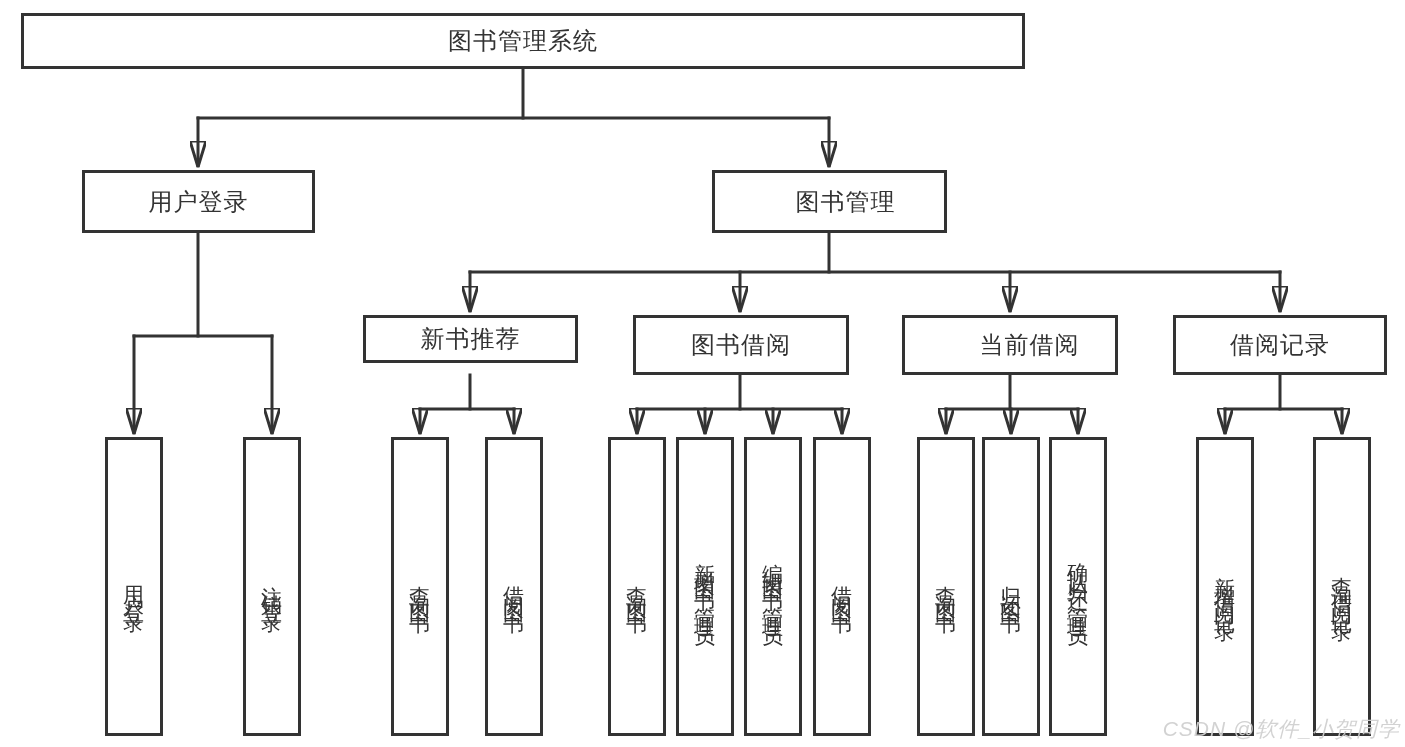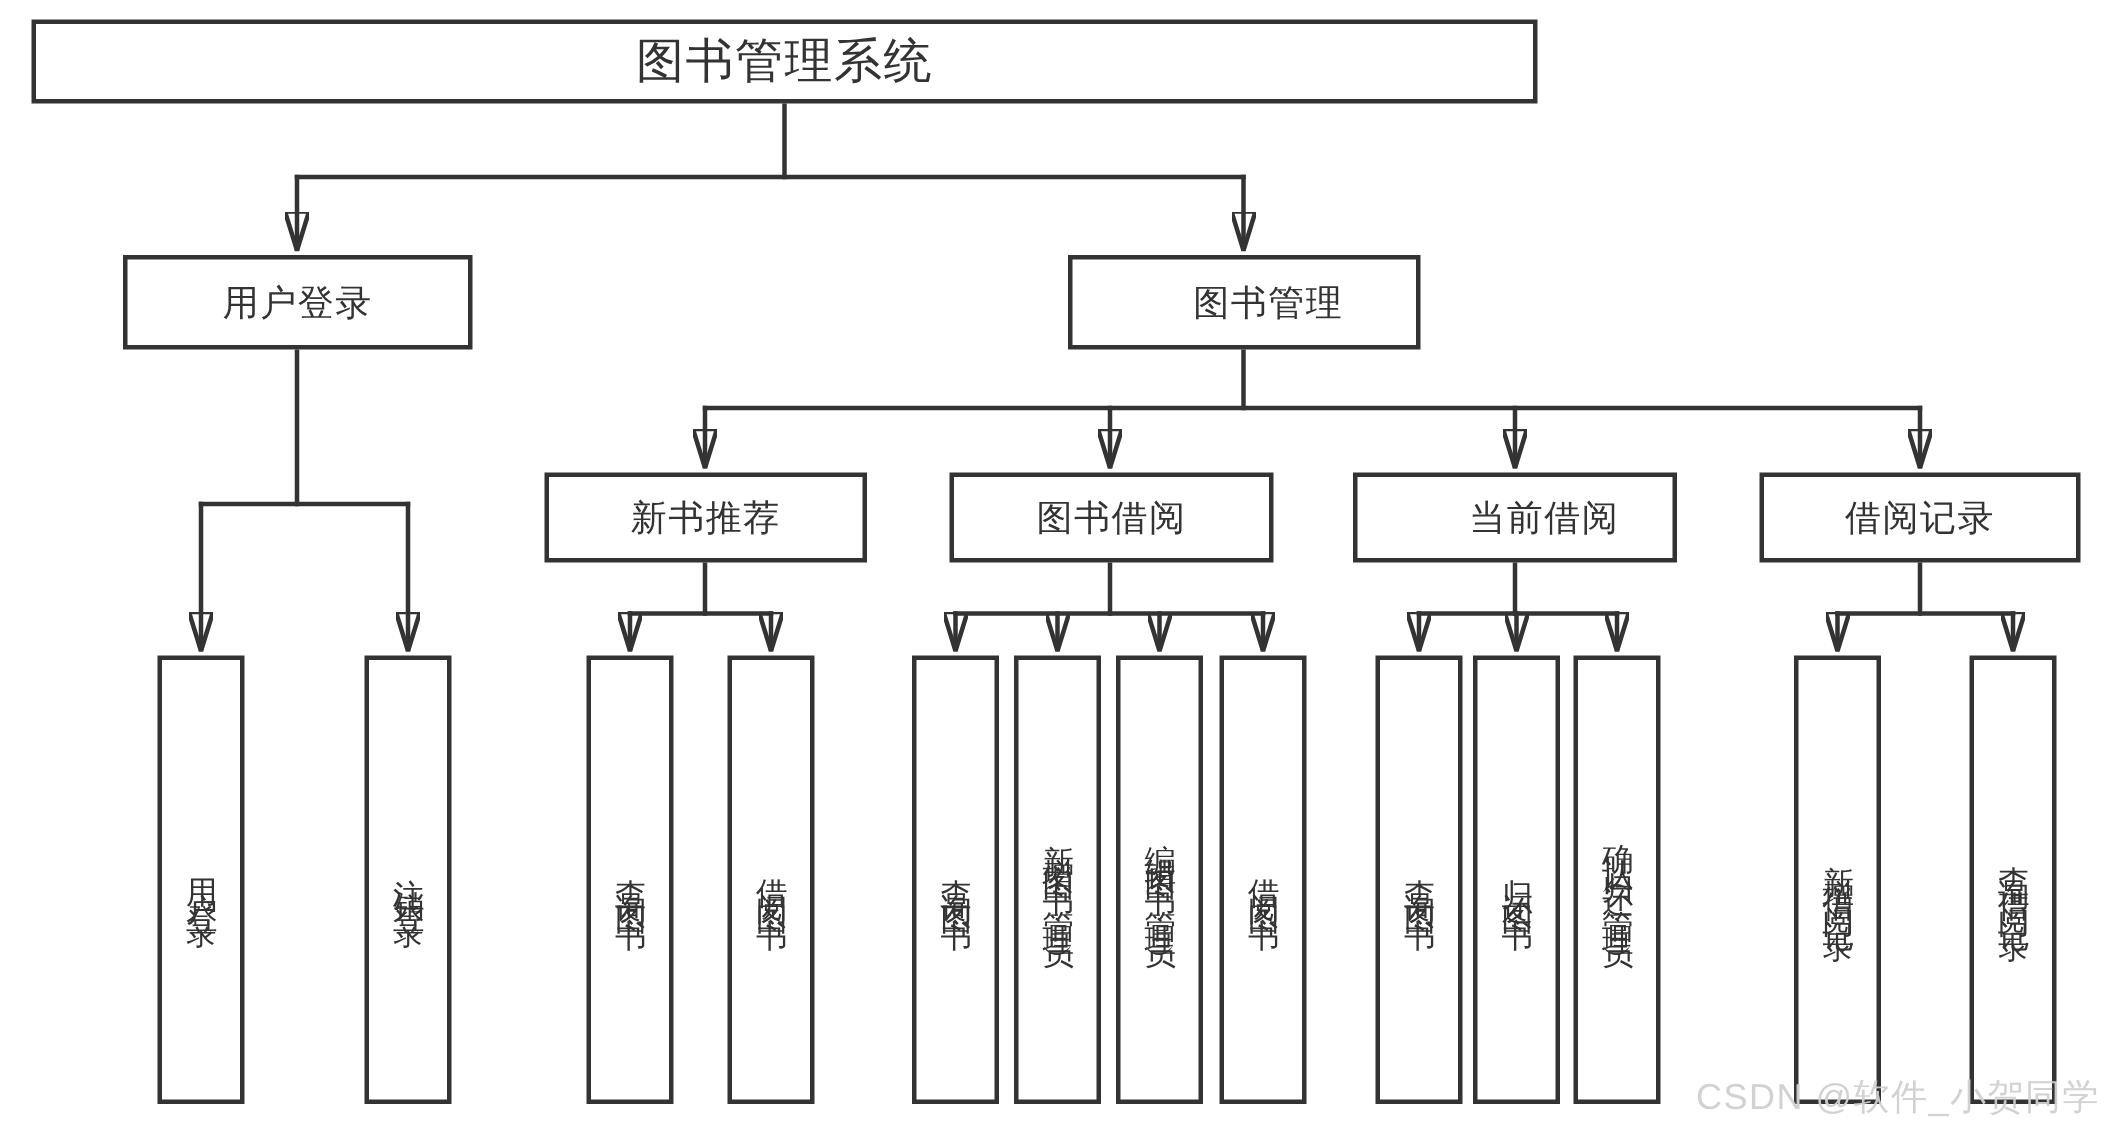--- a/index.html
+++ b/index.html
@@ -39,38 +39,39 @@
     align-items: center;
     justify-content: center;
     color: #333333;
   }
   .box.h {
     font-size: 24px;
     letter-spacing: 1px;
     white-space: nowrap;
   }
   .box.root {
-    font-size: 32px;
+    font-size: 24px;
   }
   .box.v {
     writing-mode: vertical-rl;
     text-orientation: mixed;
     font-size: 21px;
     letter-spacing: 9px;
     line-height: 1;
   }
   .watermark {
     position: absolute;
     right: 5px;
     top: 715px;
-    font-size: 24px;
+    font-size: 21px;
     color: rgba(208, 208, 208, 0.95);
     letter-spacing: 1px;
     white-space: nowrap;
     z-index: 5;
+    font-style: italic;
   }
 </style>
 </head>
 <body>
 
 <div class="stage">
 
   <svg class="connectors" viewBox="0 0 1405 747" xmlns="http://www.w3.org/2000/svg">
     <defs>
       <marker id="arr" viewBox="0 0 26 16" markerWidth="26" markerHeight="16" refX="25" refY="8" orient="auto" markerUnits="userSpaceOnUse">
@@ -131,21 +132,21 @@
       <line x1="1225" y1="409" x2="1225" y2="433" marker-end="url(#arr)"></line>
       <line x1="1342" y1="409" x2="1342" y2="433" marker-end="url(#arr)"></line>
     </g>
   </svg>
 
   <div class="box h root" style="left:21px; top:13px; width:1004px; height:56px;">图书管理系统</div>
 
   <div class="box h" style="left:82px; top:170px; width:233px; height:63px;">用户登录</div>
   <div class="box h" style="left:712px; top:170px; width:235px; height:63px;padding-left:32px;">图书管理</div>
 
-  <div class="box h" style="left:363px; top:315px; width:215px; height:60px;">新书推荐</div>
+  <div class="box h" style="left:363px; top:315px; width:215px; height:48px;">新书推荐</div>
   <div class="box h" style="left:633px; top:315px; width:216px; height:60px;">图书借阅</div>
   <div class="box h" style="left:902px; top:315px; width:216px; height:60px;padding-left:39px;">当前借阅</div>
   <div class="box h" style="left:1173px; top:315px; width:214px; height:60px;">借阅记录</div>
 
   <div class="box v" style="left:105px; top:437px; width:58px; height:299px;">用户登录</div>
   <div class="box v" style="left:243px; top:437px; width:58px; height:299px;">注销登录</div>
 
   <div class="box v" style="left:391px; top:437px; width:58px; height:299px;">查询图书</div>
   <div class="box v" style="left:485px; top:437px; width:58px; height:299px;">借阅图书</div>
 

